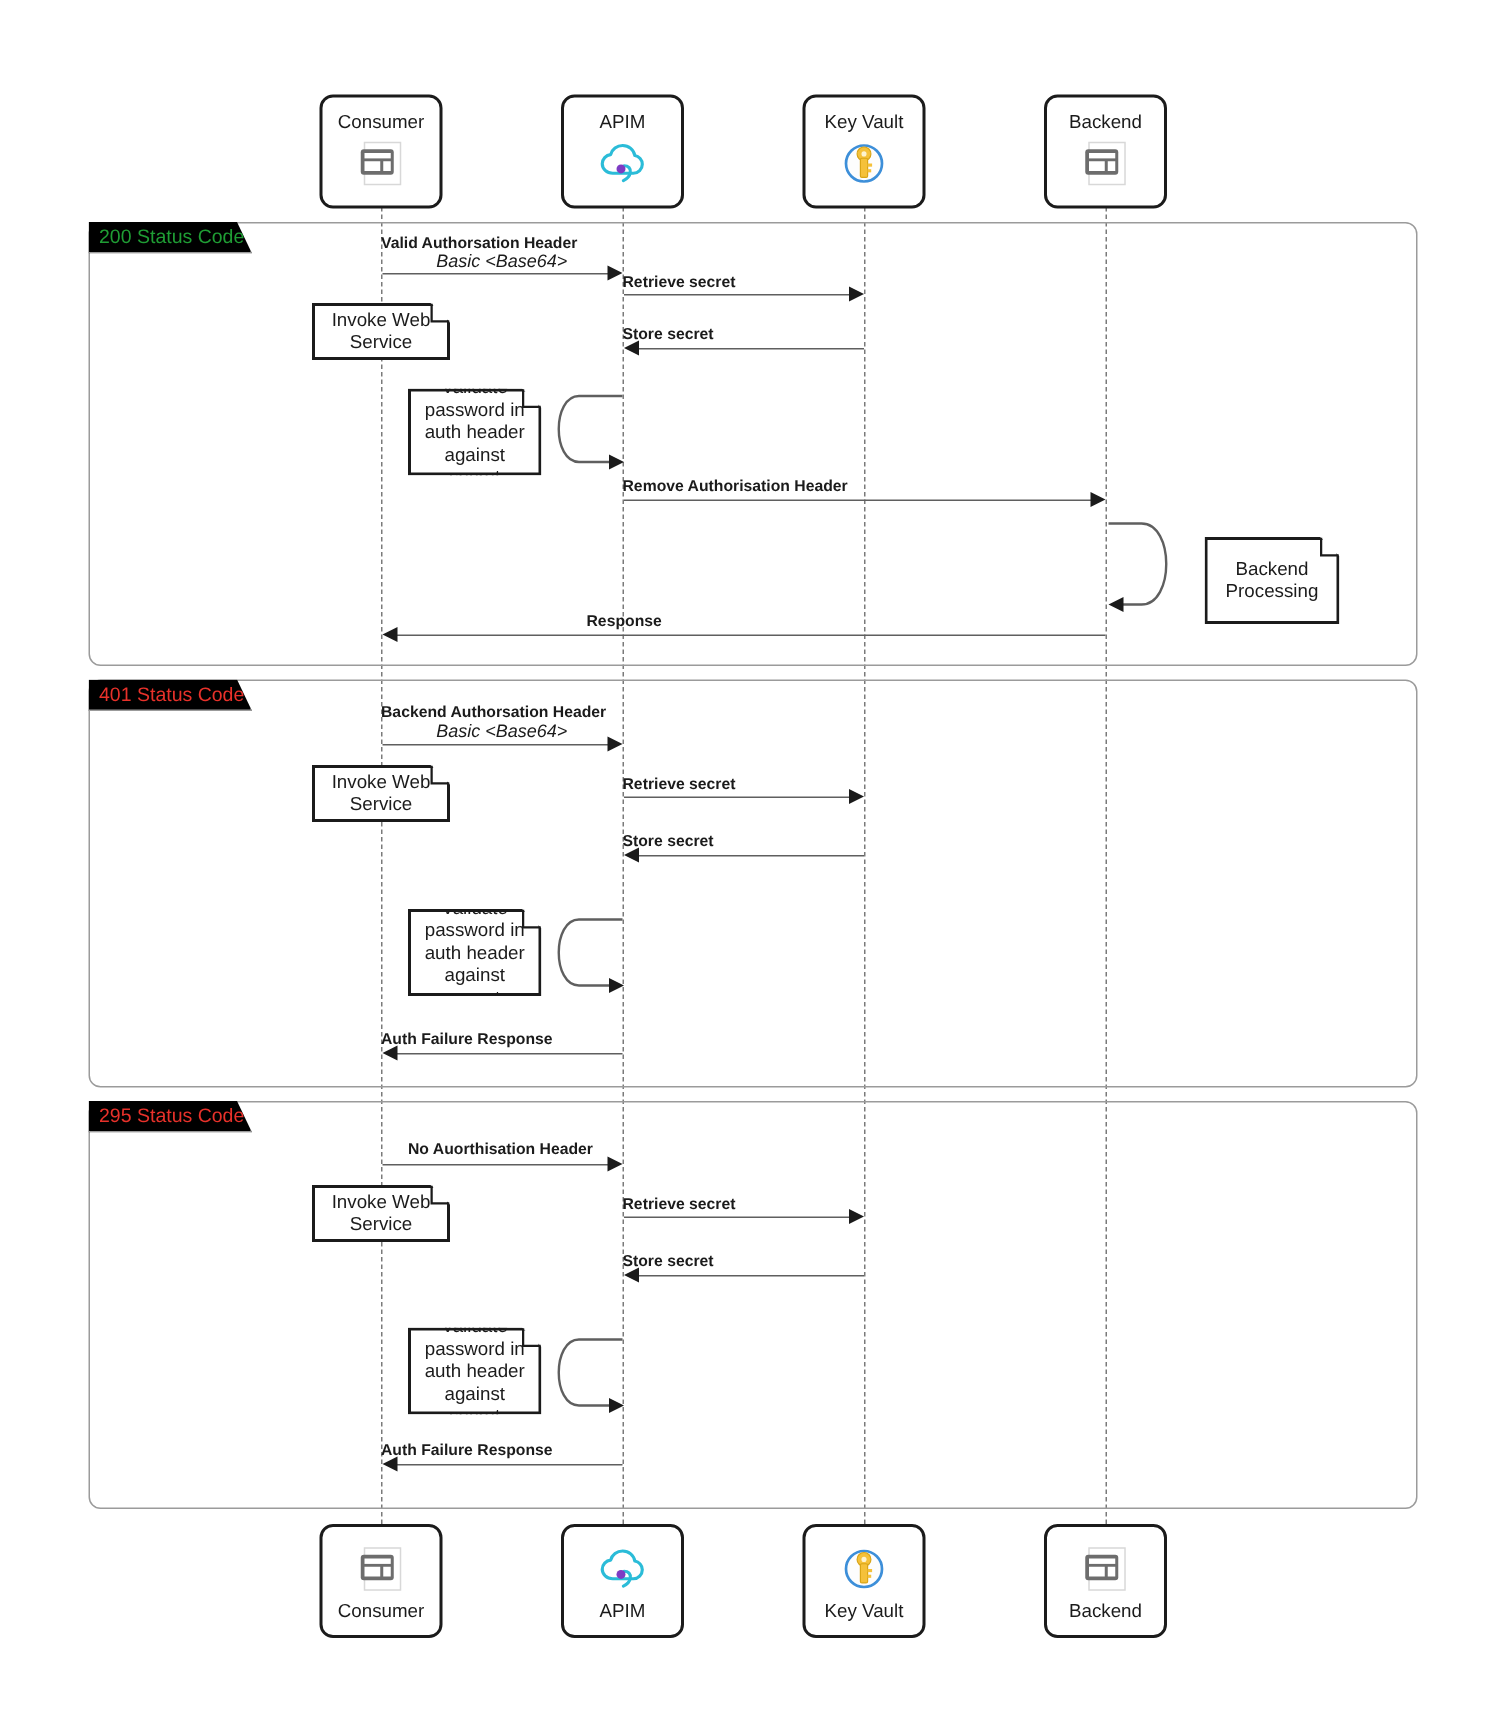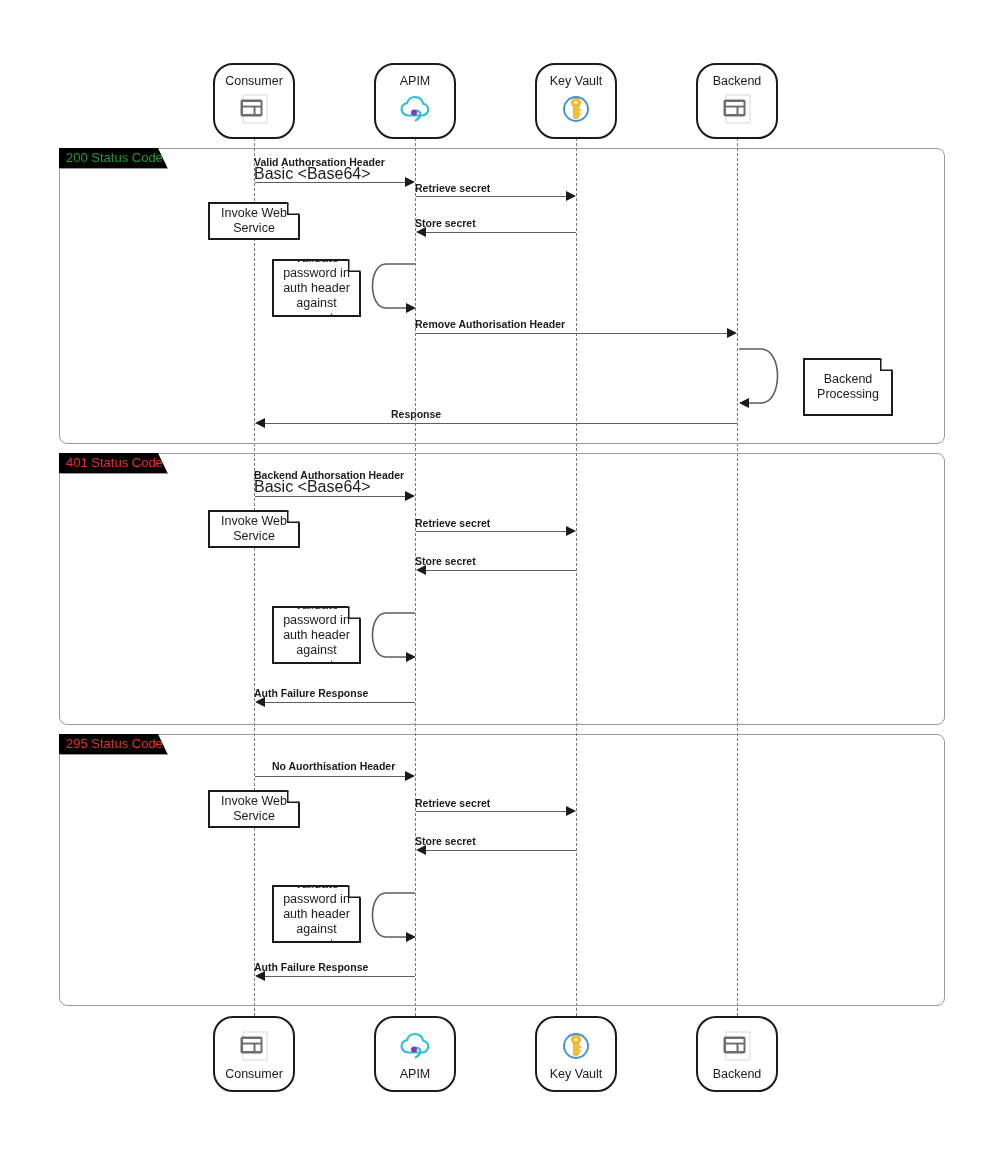--- a/index.html
+++ b/index.html
@@ -21,21 +21,21 @@
     width: 1003px;
     height: 1152px;
   }
   
   .participant {
     position: absolute;
     width: 82px;
     height: 76px;
     box-sizing: border-box;
     border: 2px solid #1b1b1b;
-    border-radius: 20px;
+    border-radius: 9px;
     background: #ffffff;
     display: flex;
     flex-direction: column;
     align-items: center;
     justify-content: center;
     gap: 2px;
   }
   .participant .p-label {
     font-size: 12.5px;
     color: #1b1b1b;
@@ -92,26 +92,27 @@
     position: absolute;
     font-size: 10.5px;
     font-weight: bold;
     color: #1b1b1b;
     white-space: nowrap;
     text-align: left;
     line-height: 12px;
   }
   .msg-sublabel {
     position: absolute;
-    font-size: 16px;
+    font-size: 12px;
     font-weight: normal;
     color: #1b1b1b;
     white-space: nowrap;
-    text-align: left;
+    text-align: center;
     line-height: 12px;
+    font-style: italic;
   }
   .arrow-head {
     position: absolute;
     width: 0; height: 0;
   }
   .arrow-head.right {
     border-top: 5px solid transparent;
     border-bottom: 5px solid transparent;
     border-left: 10px solid #1b1b1b;
   }

